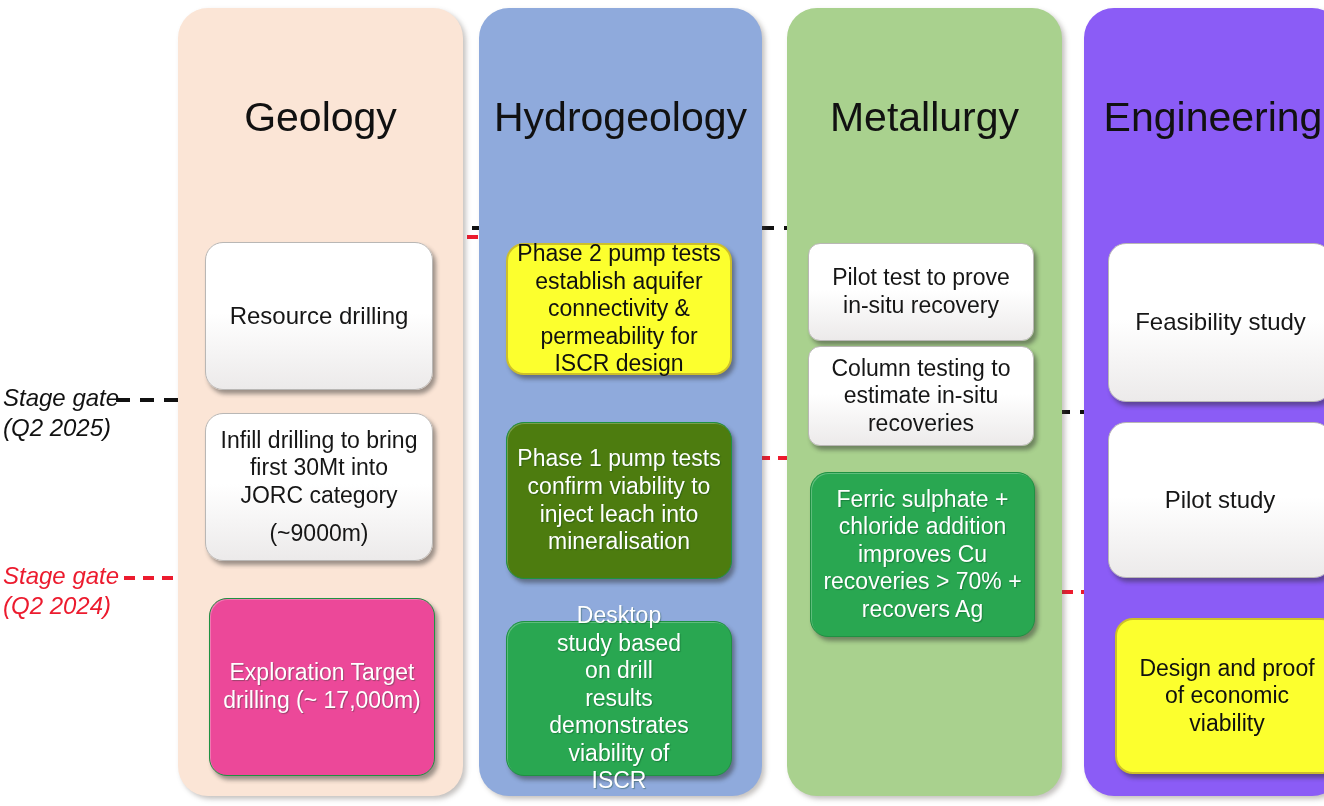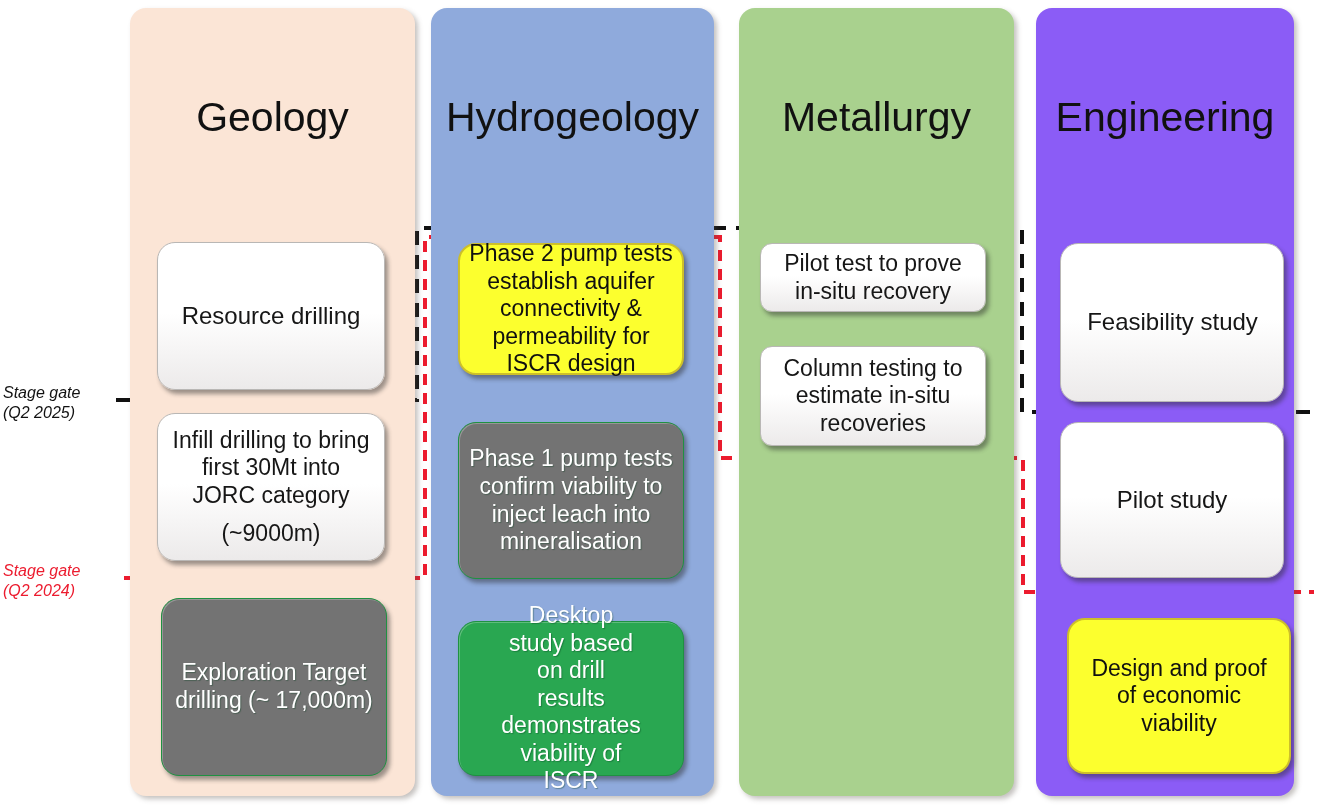--- a/index.html
+++ b/index.html
@@ -1,39 +1,39 @@
 <!DOCTYPE html>
 <html><head>
 <meta charset="utf-8">
 <style>
   html,body{margin:0;padding:0;background:#ffffff;}
   body{font-family:"Liberation Sans", sans-serif; -webkit-font-smoothing:antialiased;}
   .canvas{position:relative;width:1324px;height:806px;background:#ffffff;overflow:hidden;}
 
   
-  .col{position:absolute;top:8px;height:788px;border-radius:16px;
-       box-shadow:3px 3px 5px rgba(90,80,75,0.35);}
+  .col{position:absolute;top:8px;height:788px;border-radius:30px;
+       box-shadow:3px 3px 5px rgba(90,80,75,0.35);margin-left:48px;}
   .col-title{position:absolute;top:86px;left:0;width:100%;margin:0;text-align:center;
        font-size:41px;font-weight:400;color:#111;letter-spacing:0px;}
 
   
   .card{position:absolute;display:flex;flex-direction:column;align-items:center;justify-content:center;
         text-align:center;border-radius:18px;line-height:1.2;font-size:23px;
         box-shadow:3px 4px 4px rgba(40,40,40,0.45);box-sizing:border-box;padding:4px 10px;}
   .card p{margin:0;}
   .card p + p{margin-top:10px;}
   .card.white{background:linear-gradient(180deg,#ffffff 0%,#ffffff 48%,#eceaea 100%);
         border:1px solid #b9b7b5;color:#161616;}
   .card.green{color:#ffffff;border:1px solid #1f9142;
         text-shadow:1px 1px 1px rgba(0,60,30,0.35);
         box-shadow:3px 4px 4px rgba(40,40,40,0.45), inset 1px 1px 0 rgba(255,255,255,0.25);}
   .card.yellow{color:#101010;border:2px solid #cdbf2a;}
 
   
-  .gate-label{position:absolute;left:3px;width:122px;font-style:italic;font-size:16px;
+  .gate-label{position:absolute;left:3px;width:122px;font-style:italic;font-size:24px;
         line-height:1.26;color:#111;white-space:nowrap;}
 
   .gates-svg{position:absolute;left:0;top:0;width:1324px;height:806px;pointer-events:none;}
 </style>
 </head>
 <body>
 
 <div class="canvas">
 
   <svg class="gates-svg" viewBox="0 0 1324 806" xmlns="http://www.w3.org/2000/svg">
@@ -52,45 +52,48 @@
 
   <section class="col" style="left: 130px; width: 285px; background-color: rgb(251, 229, 214);">
     <h2 class="col-title">Geology</h2>
     <div class="card white" style="left:27px;top:234px;width:228px;height:148px;font-size:24px;">
       <p>Resource drilling</p>
     </div>
     <div class="card white" style="left:27px;top:405px;width:228px;height:148px;">
       <p>Infill drilling to bring first 30Mt into JORC category</p>
       <p>(~9000m)</p>
     </div>
-    <div class="card green" style="left: 31px; top: 590px; width: 226px; height: 178px; background-color: #737373;">
+    <div class="card green" style="left: 31px; top: 590px; width: 226px; height: 178px; background-color: #ec4899;">
       <p>Exploration Target drilling (~ 17,000m)</p>
     </div>
   </section>
 
   <section class="col" style="left: 431px; width: 283px; background-color: rgb(143, 170, 220);">
     <h2 class="col-title">Hydrogeology</h2>
     <div class="card yellow" style="left: 27px; top: 235px; width: 226px; height: 132px; padding: 6px 6px; background-color: rgb(252, 255, 46);">
       <p>Phase 2 pump tests establish aquifer connectivity &amp; permeability for ISCR design</p>
     </div>
-    <div class="card green" style="left: 27px; top: 414px; width: 226px; height: 157px; padding: 8px 6px; background-color: #737373;">
+    <div class="card green" style="left: 27px; top: 414px; width: 226px; height: 157px; padding: 8px 6px; background-color: #4d7c0f;">
       <p>Phase 1 pump tests confirm viability to inject leach into mineralisation</p>
     </div>
     <div class="card green" style="left: 27px; top: 613px; width: 226px; height: 155px; padding: 4px 44px; background-color: rgb(41, 167, 81);">
       <p>Desktop study based on drill results demonstrates viability of ISCR</p>
     </div>
   </section>
 
   <section class="col" style="left: 739px; width: 275px; background-color: rgb(169, 209, 142);">
     <h2 class="col-title">Metallurgy</h2>
-    <div class="card white" style="left:21px;top:235px;width:226px;height:69px;border-radius:12px;">
+    <div class="card white" style="left:21px;top:235px;width:226px;height:98px;border-radius:12px;">
       <p>Pilot test to prove in-situ recovery</p>
     </div>
     <div class="card white" style="left:21px;top:338px;width:226px;height:100px;border-radius:12px;padding:4px 14px;">
       <p>Column testing to estimate in-situ recoveries</p>
+    </div>
+    <div class="card green" style="left: 23px; top: 464px; width: 225px; height: 165px; padding: 4px 8px; background-color: rgb(41, 167, 81);">
+      <p>Ferric sulphate + chloride addition improves Cu recoveries &gt; 70% + recovers Ag</p>
     </div>
   </section>
 
   <section class="col" style="left: 1036px; width: 258px; background-color: #8b5cf6;">
     <h2 class="col-title">Engineering</h2>
     <div class="card white" style="left:24px;top:235px;width:224px;height:159px;font-size:24px;padding-left:11px;">
       <p>Feasibility study</p>
     </div>
     <div class="card white" style="left:24px;top:414px;width:224px;height:156px;font-size:24px;">
       <p>Pilot study</p>

